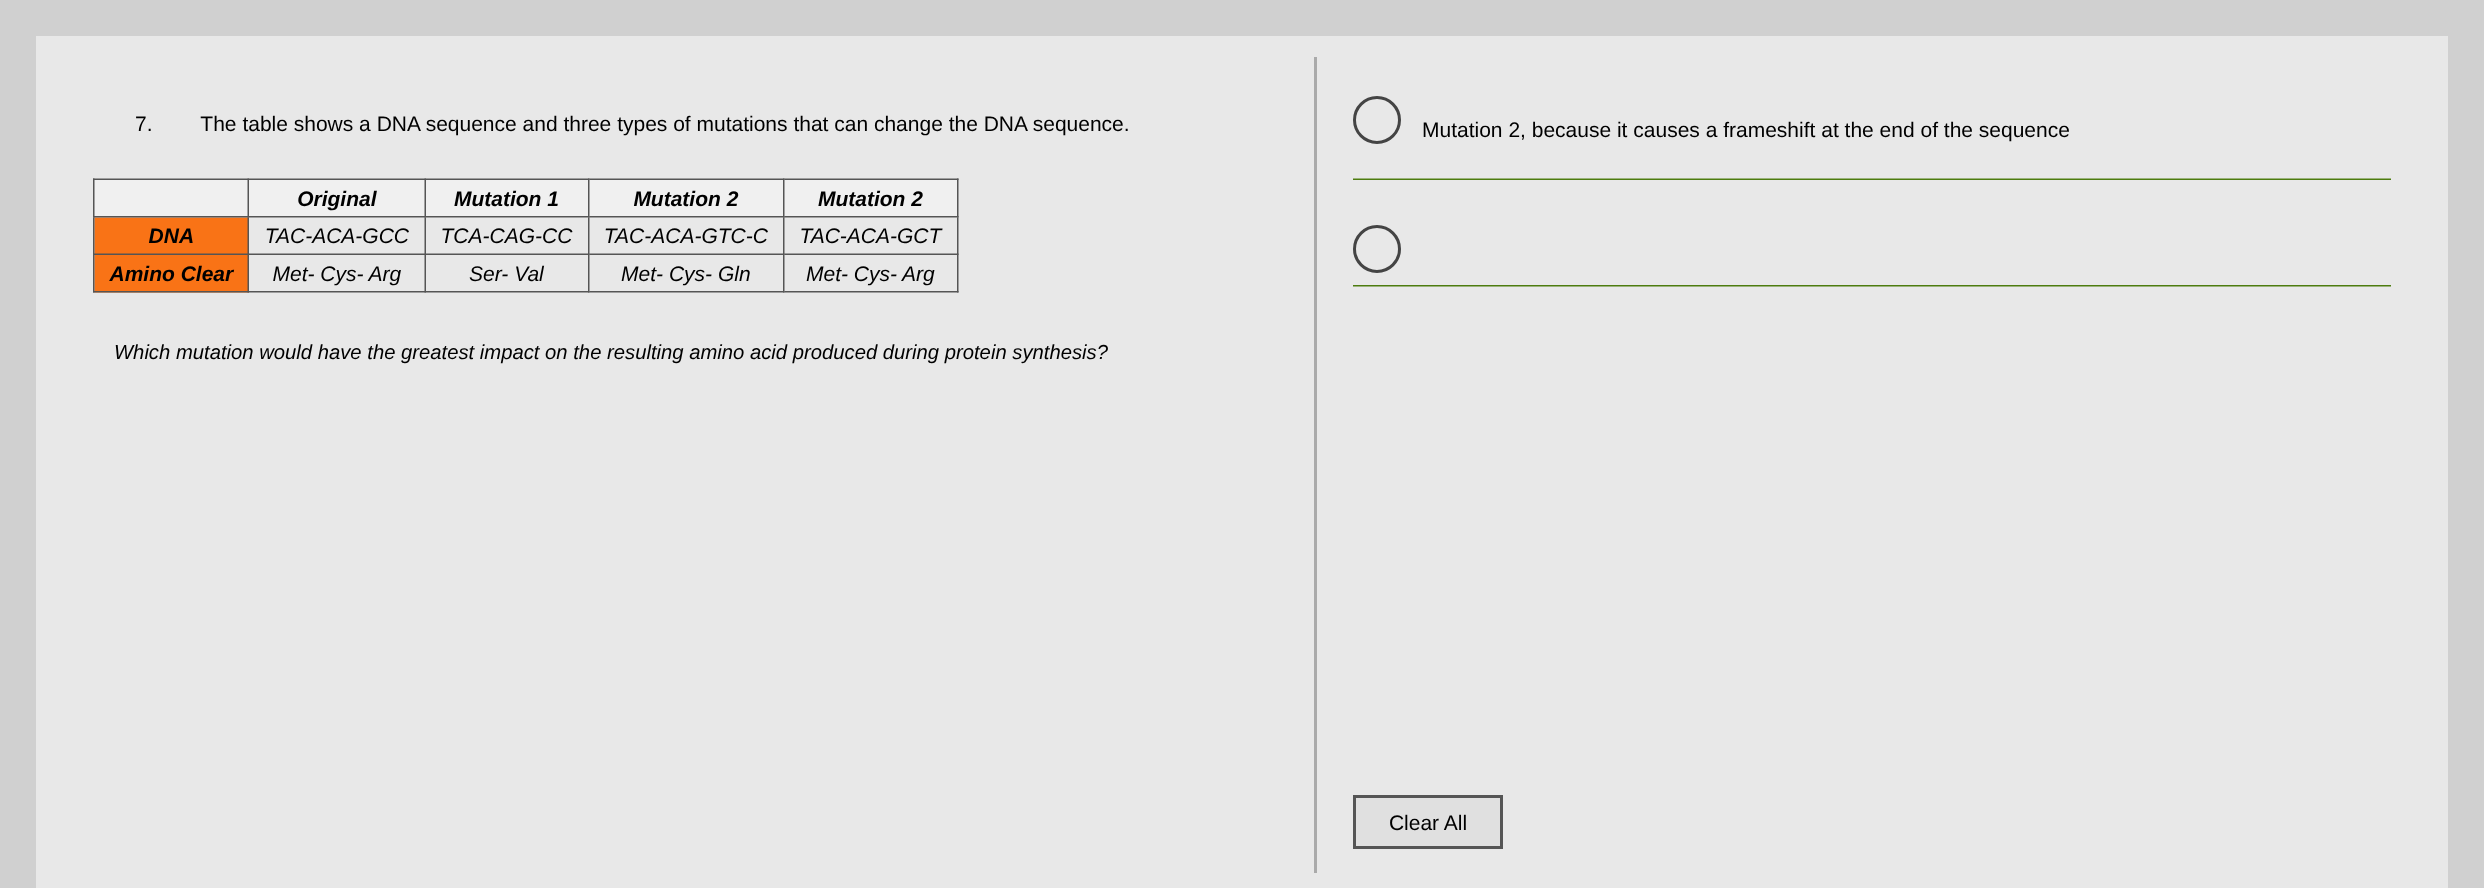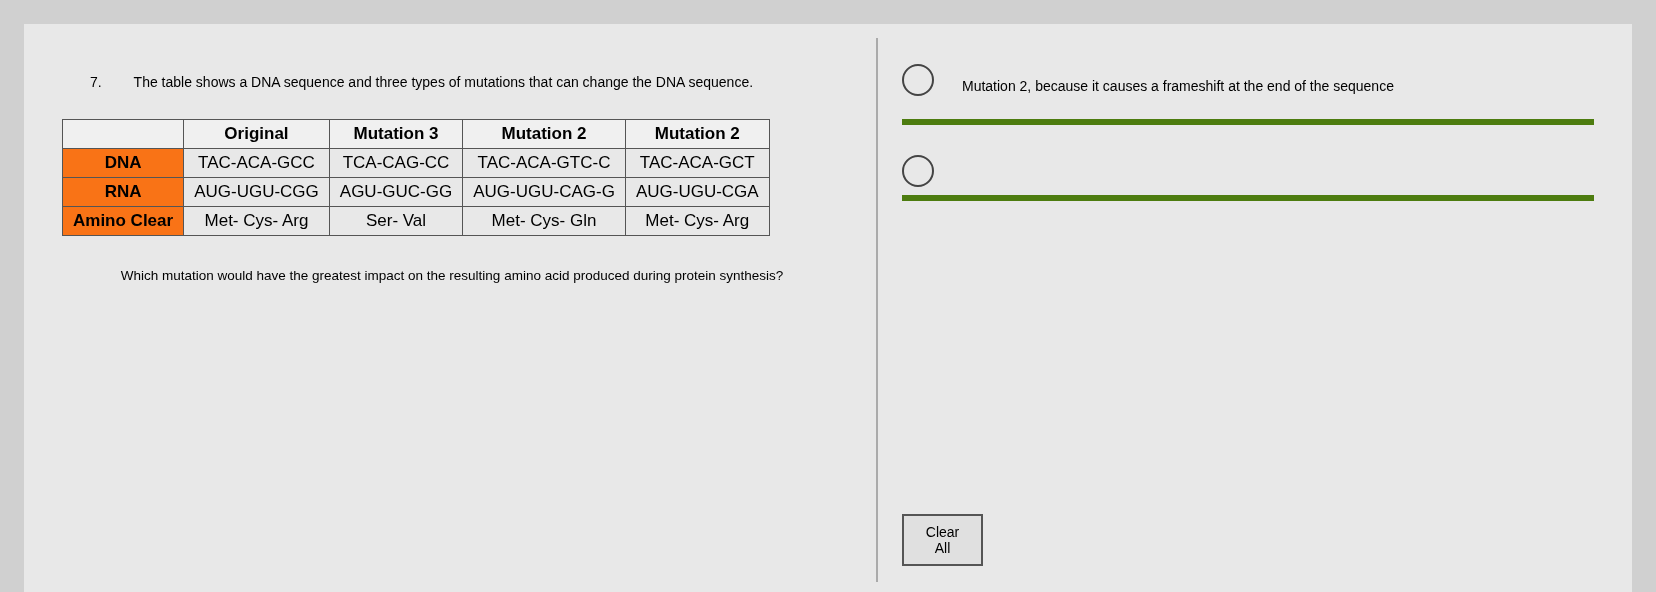--- a/index.html
+++ b/index.html
@@ -27,71 +27,71 @@
       border-right: 2px solid #aaa;
     }
     .question-number {
       font-size: 14px;
       line-height: 1.5;
       margin-bottom: 12px;
     }
     .dna-table {
       border-collapse: collapse;
       margin-bottom: 16px;
-      font-size: 17px;
+      font-size: 14px;
+      font-style: italic;
     }
     .dna-table th, .dna-table td {
       border: 1px solid #555;
       padding: 4px 10px;
       text-align: center;
     }
     .dna-table th {
       font-weight: bold;
       background: #f0f0f0;
     }
     .dna-table td:first-child {
       font-weight: bold;
       background: #f97316;
     }
     .question-text {
       font-size: 13.5px;
+      font-style: italic;
       line-height: 1.5;
       max-width: 780px;
-      text-align: center;
     }
     .right-panel {
       flex: 1;
       padding: 16px 24px;
       display: flex;
       flex-direction: column;
       gap: 20px;
     }
     .answer-option {
       display: flex;
       align-items: flex-start;
-      gap: 14px;
       padding: 8px 0;
-      border-bottom: 6px solid #4d7c0f;
+      border-bottom: 1px solid #4d7c0f;
     }
     .radio-circle {
       width: 24px;
       height: 24px;
       border-radius: 50%;
       border: 2px solid #444;
       background: transparent;
       flex-shrink: 0;
       margin-top: 2px;
       cursor: pointer;
     }
     .answer-text {
       font-size: 14px;
       line-height: 1.5;
     }
     .clear-all-btn {
-      width: 81px;
+      width: 100px;
       padding: 8px 14px;
       border: 2px solid #555;
       background: #e0e0e0;
       cursor: pointer;
       font-size: 14px;
       margin-top: auto;
       align-self: flex-start;
     }
   </style>
 </head>
@@ -102,39 +102,32 @@
     <div class="question-number">
       <span>7.</span>
       <span>The table shows a DNA sequence and three types of mutations that can change the DNA sequence.</span>
     </div>
 
     <table class="dna-table">
       <thead>
         <tr>
           <th></th>
           <th>Original</th>
-          <th>Mutation 3</th>
+          <th>Mutation 1</th>
           <th>Mutation 2</th>
           <th>Mutation 2</th>
         </tr>
       </thead>
       <tbody>
         <tr>
           <td>DNA</td>
           <td>TAC-ACA-GCC</td>
           <td>TCA-CAG-CC</td>
           <td>TAC-ACA-GTC-C</td>
           <td>TAC-ACA-GCT</td>
-        </tr>
-        <tr>
-          <td>RNA</td>
-          <td>AUG-UGU-CGG</td>
-          <td>AGU-GUC-GG</td>
-          <td>AUG-UGU-CAG-G</td>
-          <td>AUG-UGU-CGA</td>
         </tr>
         <tr>
           <td>Amino Clear</td>
           <td>Met- Cys- Arg</td>
           <td>Ser- Val</td>
           <td>Met- Cys- Gln</td>
           <td>Met- Cys- Arg</td>
         </tr>
       </tbody>
     </table>

